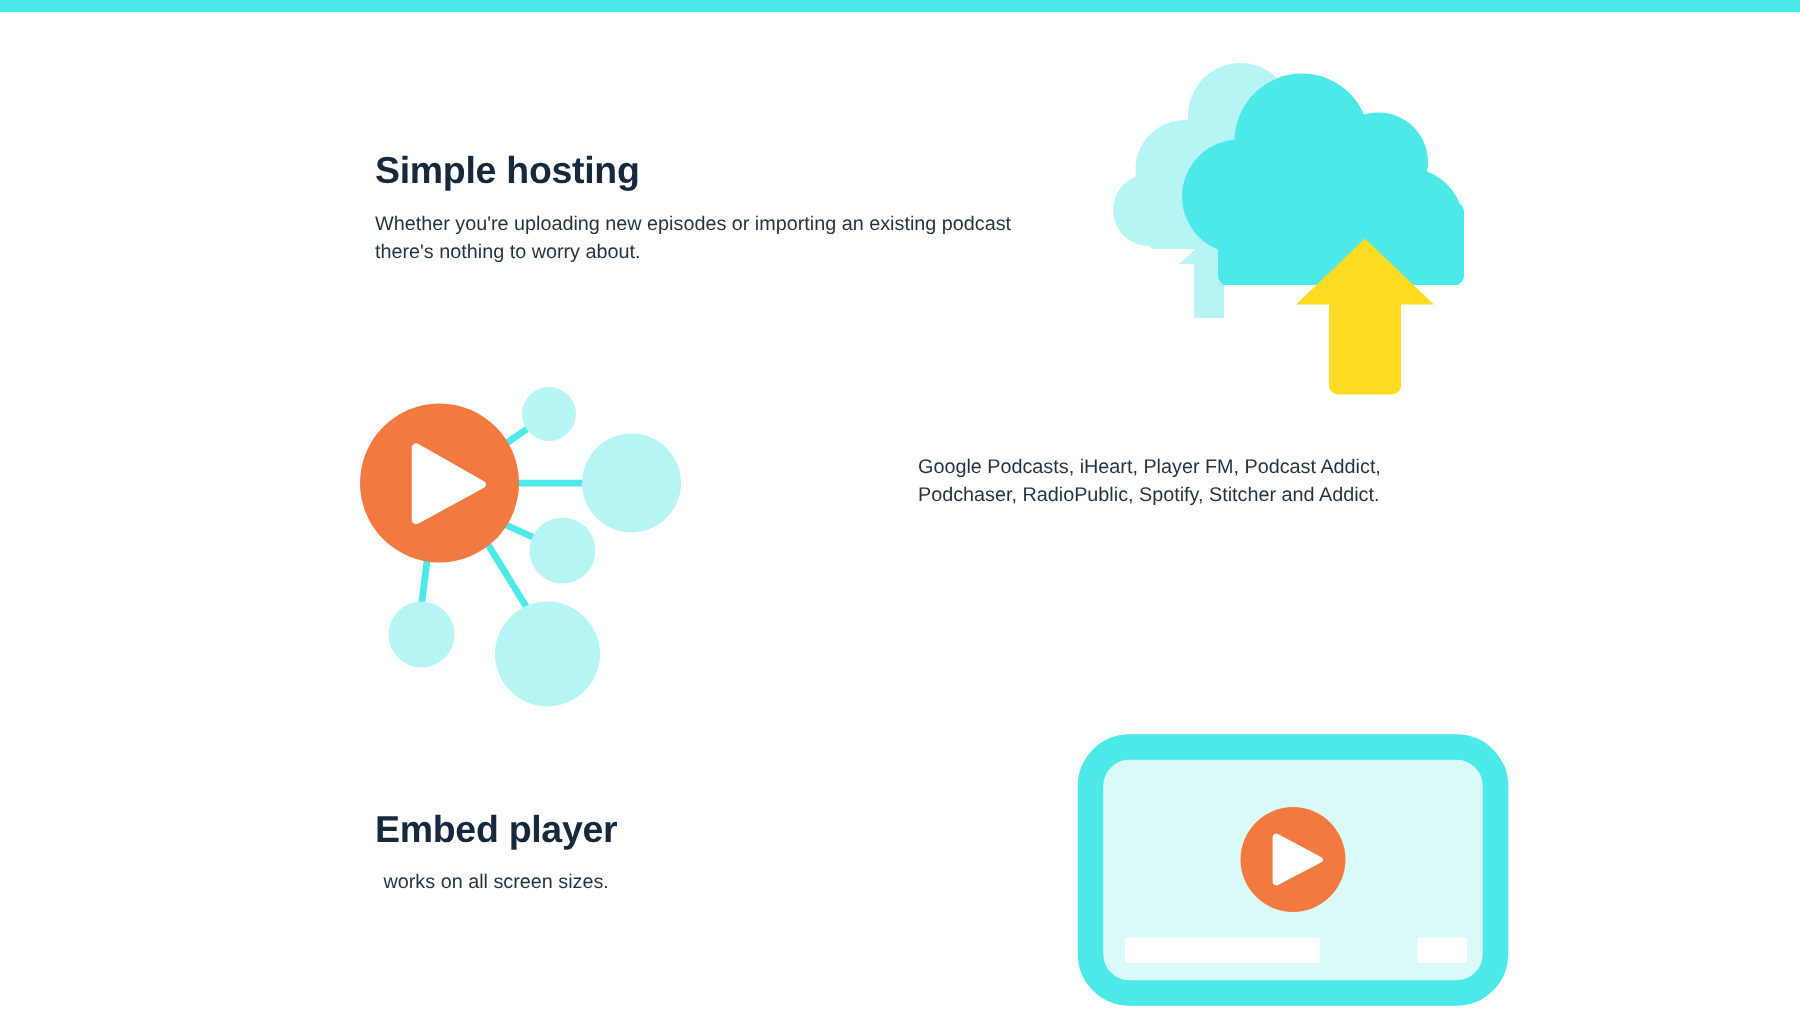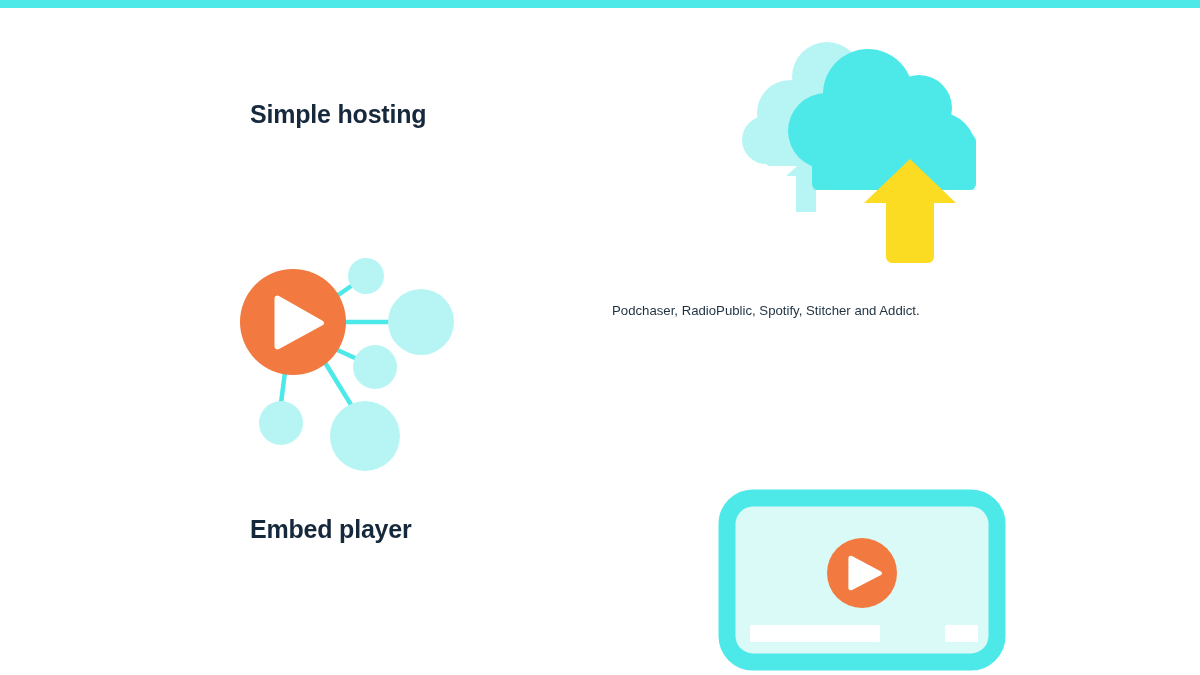--- a/index.html
+++ b/index.html
@@ -59,34 +59,38 @@
 
   
   #block-hosting-text { left: 250px; top: 92px; }
   #block-hosting-art  { left: 730px; top: 22px; width: 270px; height: 245px; position:absolute; }
 
   
   #block-distribution-text { left: 612px; top: 293px; }
   #block-distribution-art  { left: 235px; top: 248px; width: 232px; height: 228px; position:absolute; }
 
   
-  #block-embed-text { left: 250px; top: 507px; text-align: center; }
+  #block-embed-text { left: 250px; top: 531px; text-align: center; }
   #block-embed-art  { left: 718px; top: 481px; width: 288px; height: 182px; position:absolute; }
 
   svg { display: block; overflow: visible; }
 </style>
 </head>
 <body>
 
 <div class="top-accent-bar"></div>
 
 <div class="page">
 
   <div class="feature-text" id="block-hosting-text">
     <h2 class="feature-title">Simple hosting</h2>
+    <p class="feature-desc">
+      <span class="ln">Whether you're uploading new episodes or importing an existing podcast</span>
+      <span class="ln">there's nothing to worry about.</span>
+    </p>
   </div>
 
   <div id="block-hosting-art">
     <svg width="270" height="245" viewBox="0 0 270 245" xmlns="http://www.w3.org/2000/svg">
 
       <g fill="#B7F5F5">
         <circle cx="97" cy="47" r="35"></circle>
         <circle cx="144" cy="55" r="26"></circle>
         <circle cx="60" cy="83" r="33"></circle>
         <circle cx="120" cy="92" r="42"></circle>
@@ -108,20 +112,21 @@
         <path d="M82 160 a28 28 0 0 0 28 -28 h0 v28 Z"></path>
         <path d="M246 160 a28 28 0 0 1 -28 -28 h0 v28 Z"></path>
       </g>
 
       <path fill="#FBDC23" d="M44 168 L90 124 L136 168 L114 168 L114 222 a6 6 0 0 1 -6 6 L72 228 a6 6 0 0 1 -6 -6 L66 168 Z" transform="translate(90,5)"></path>
     </svg>
   </div>
 
   <div class="feature-text" id="block-distribution-text">
     <p class="feature-desc">
+      <span class="ln">Google Podcasts, iHeart, Player FM, Podcast Addict,</span>
       <span class="ln">Podchaser, RadioPublic, Spotify, Stitcher and Addict.</span>
     </p>
   </div>
 
   <div id="block-distribution-art">
     <svg width="232" height="228" viewBox="0 0 232 228" xmlns="http://www.w3.org/2000/svg">
       <g stroke="#4DE8E8" stroke-width="4.5" stroke-linecap="round" fill="none">
         <line x1="96" y1="44" x2="122" y2="26"></line>
         <line x1="104" y1="66" x2="156" y2="66"></line>
         <line x1="98" y1="92" x2="131" y2="107"></line>
@@ -136,20 +141,21 @@
         <circle cx="130" cy="180" r="35"></circle>
       </g>
       <circle cx="58" cy="66" r="53" fill="#F2793F"></circle>
       <path fill="#FFFFFF" d="M44 40 L88 65 a2.5 2.5 0 0 1 0 4 L44 93 a3 3 0 0 1 -4.5 -2.6 L39.5 43 a3 3 0 0 1 4.5 -3 Z"></path>
     </svg>
   </div>
 
   <div class="feature-text" id="block-embed-text">
     <h2 class="feature-title">Embed player</h2>
     <p class="feature-desc">
+      <span class="ln">works on all screen sizes.</span>
     </p>
   </div>
 
   <div id="block-embed-art">
     <svg width="288" height="182" viewBox="0 0 288 182" xmlns="http://www.w3.org/2000/svg">
       <rect x="9" y="9" width="270" height="164" rx="26" fill="#DAFAF7" stroke="#4DE8E8" stroke-width="17"></rect>
       <circle cx="144" cy="84" r="35" fill="#F2793F"></circle>
       <path fill="#FFFFFF" d="M134 67 L163 82.5 a2 2 0 0 1 0 3.4 L134 101 a2.4 2.4 0 0 1 -3.6 -2 L130.4 69 a2.4 2.4 0 0 1 3.6 -2 Z"></path>
       <rect x="32" y="136" width="130" height="17" rx="1.5" fill="#FFFFFF"></rect>
       <rect x="227" y="136" width="33" height="17" rx="1.5" fill="#FFFFFF"></rect>

